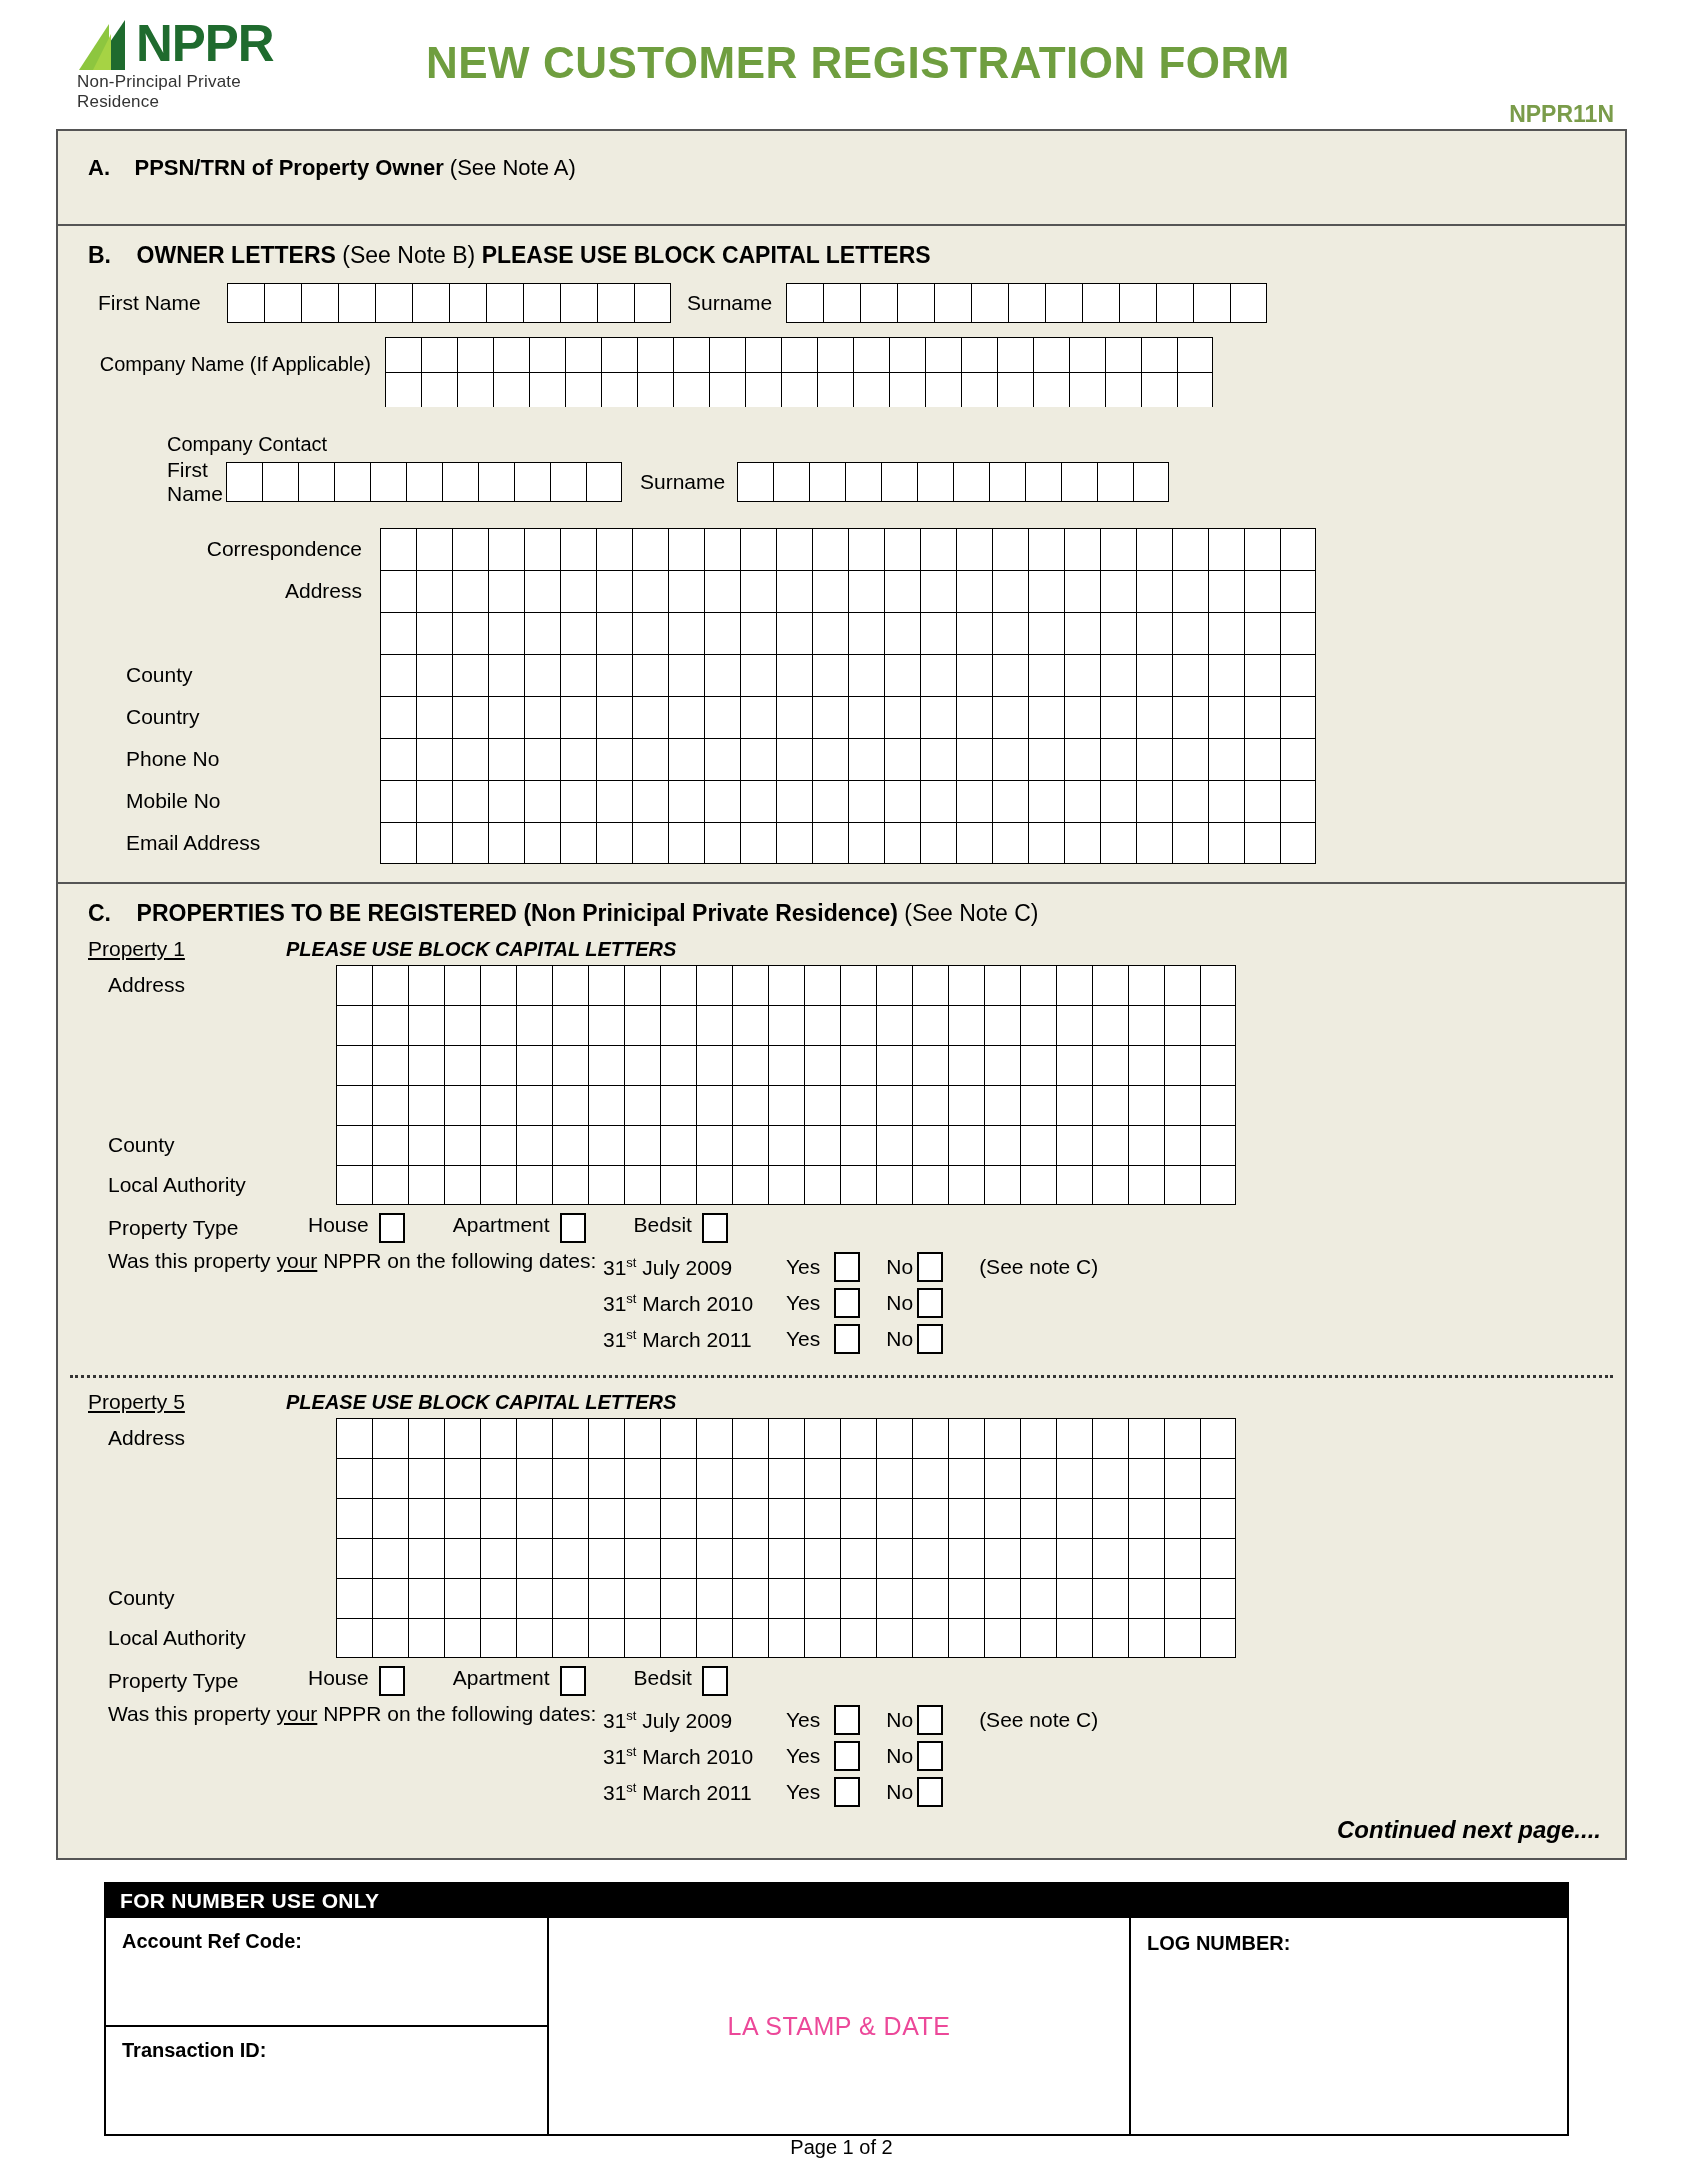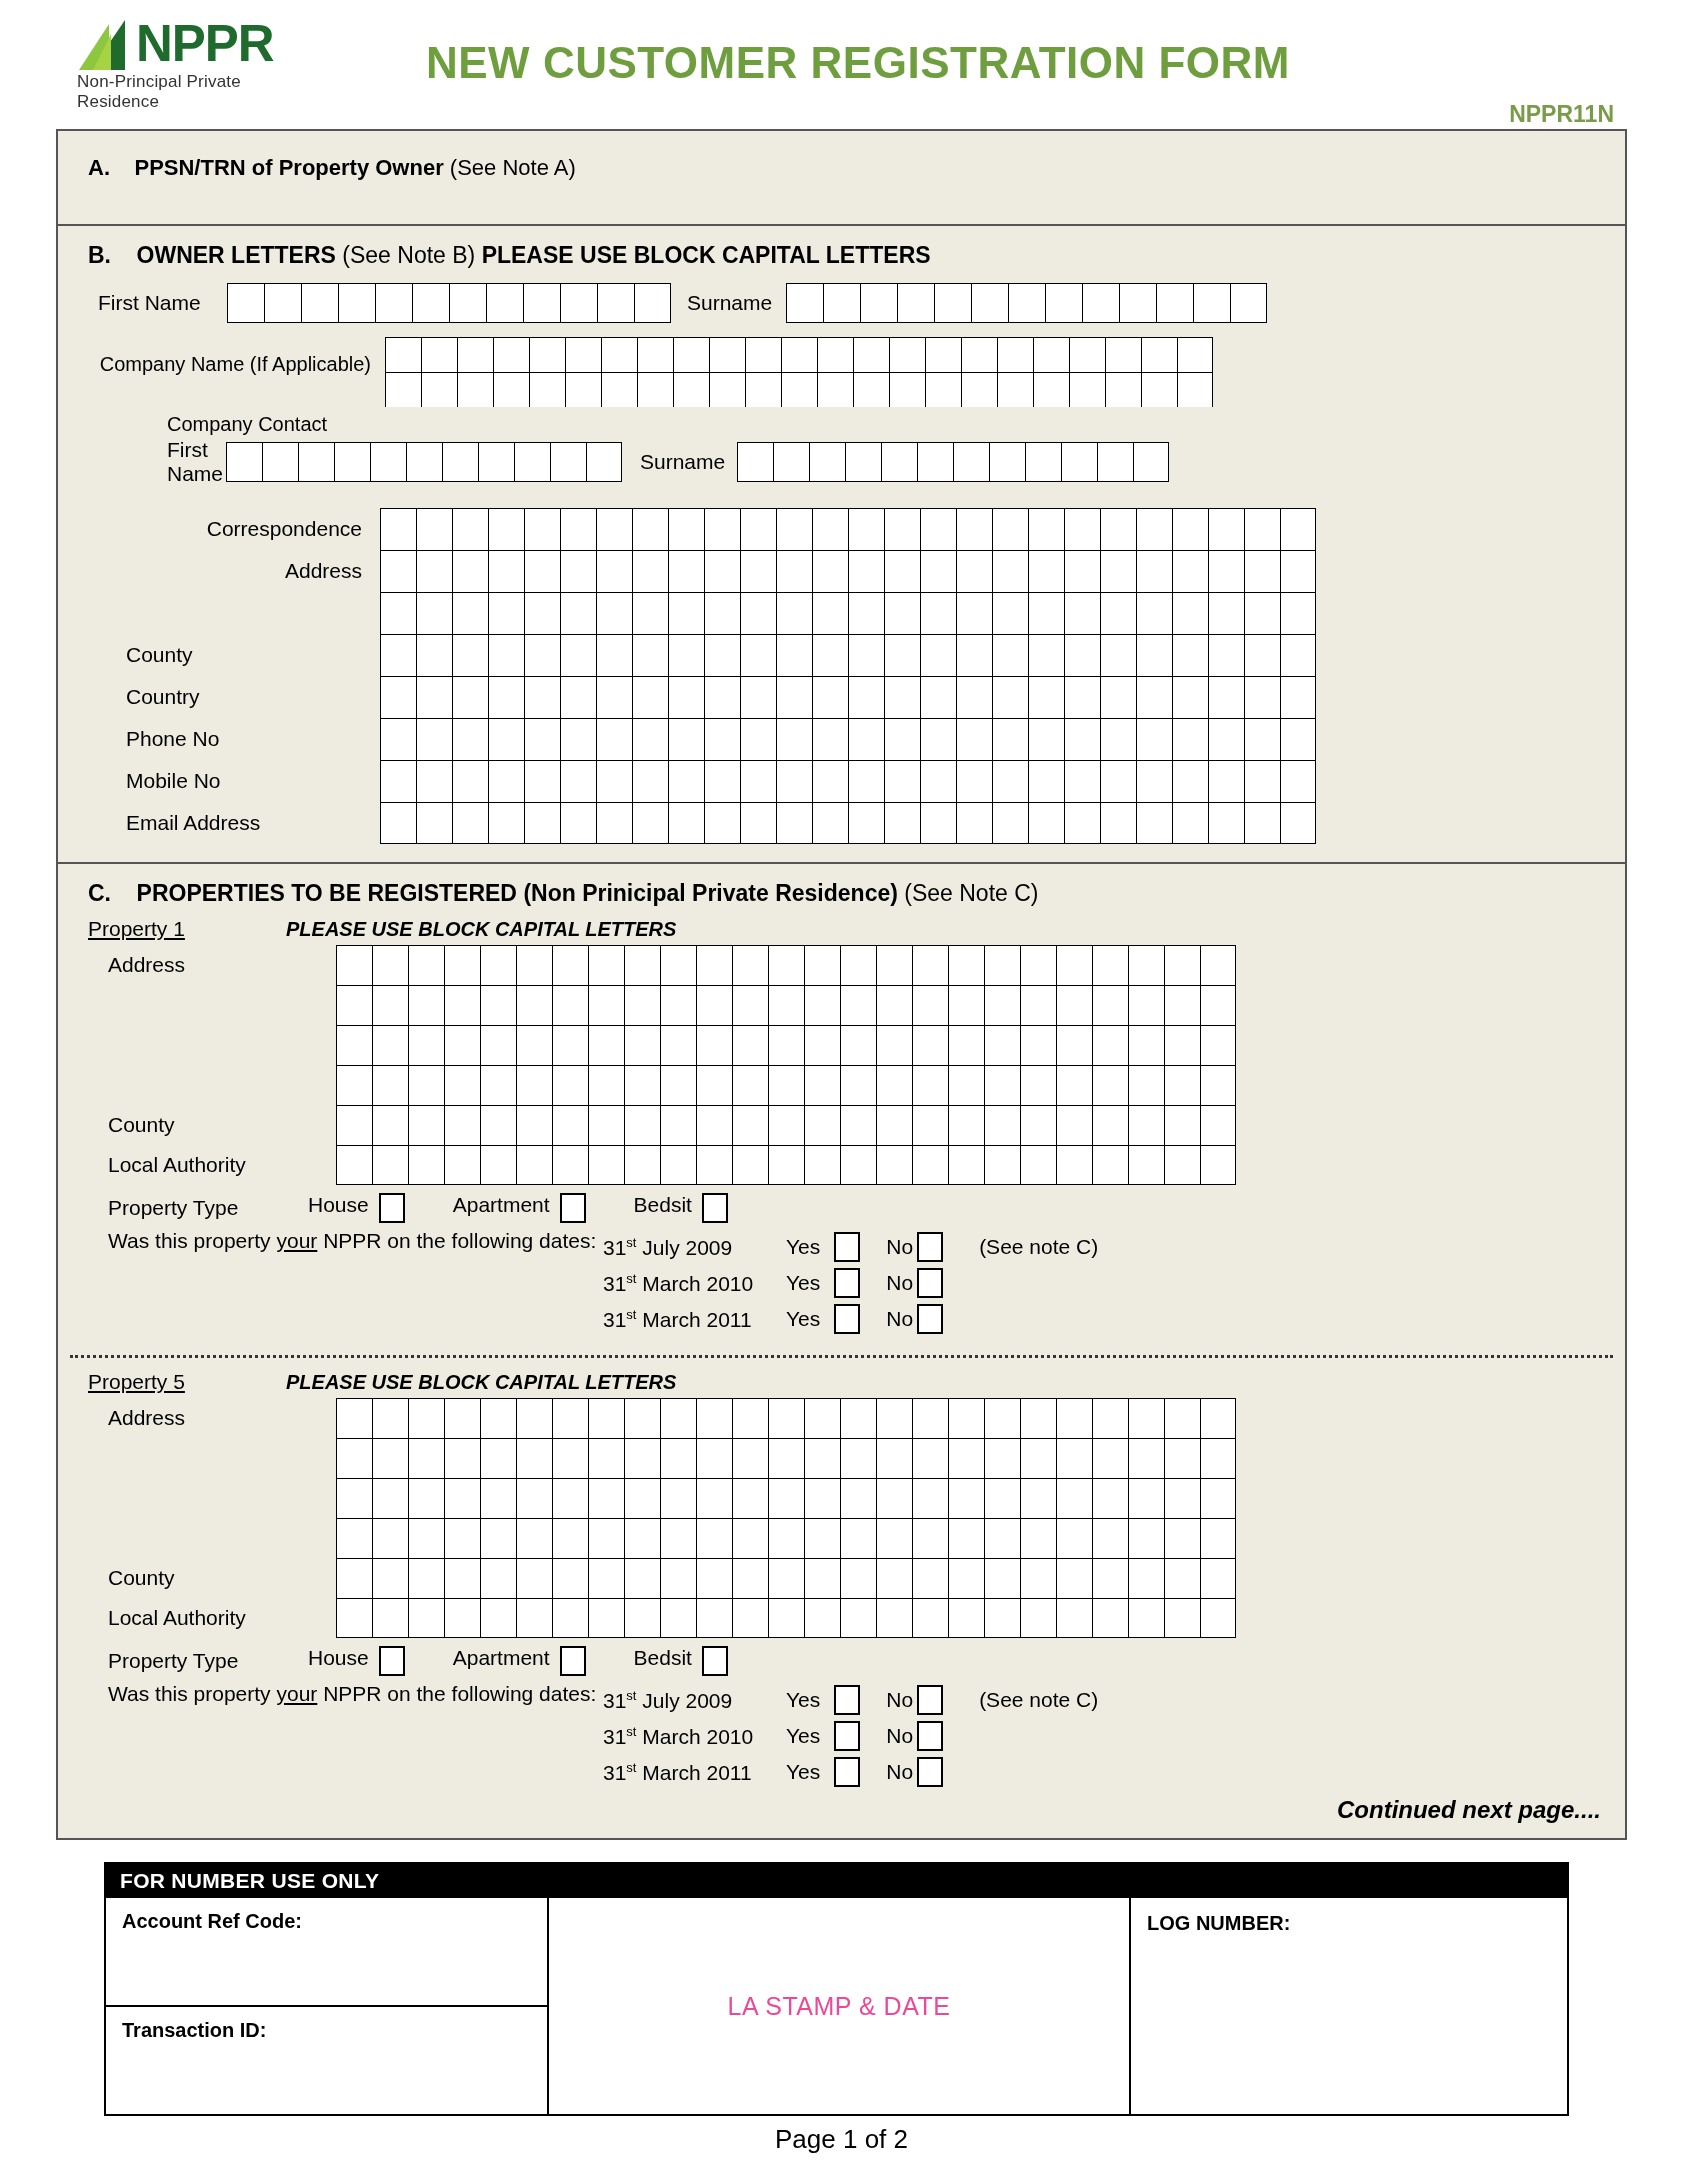--- a/index.html
+++ b/index.html
@@ -82,21 +82,21 @@
   .secB-title{font-size:23px;font-weight:bold;padding-left:30px;margin-bottom:14px;}
   .secB-title .normal{font-weight:normal;}
 
   .b-namerow{display:flex;align-items:center;padding-left:40px;}
   .b-namerow .lbl1{width:129px;font-size:21px;}
   .b-namerow .lbl2{font-size:21px;padding:0 14px 0 16px;}
 
   .b-company{display:flex;align-items:flex-start;padding-left:40px;margin-top:14px;}
   .b-company .clbl{width:287px;font-size:20px;text-align:right;padding-right:14px;padding-top:16px;box-sizing:border-box;}
 
-  .b-contact-lbl{font-size:20px;padding-left:109px;margin-top:6px;}
+  .b-contact-lbl{font-size:20px;padding-left:109px;margin-top:26px;}
   .b-contact{display:flex;align-items:center;padding-left:109px;margin-top:2px;}
   .b-contact .lbl1{width:59px;font-size:21px;}
   .b-contact .lbl2{font-size:21px;padding:0 12px 0 18px;}
 
   .b-addr{display:flex;margin-top:22px;padding-left:40px;}
   .b-addr-labels{width:282px;position:relative;}
   .b-addr-labels div{font-size:21px;height:42px;line-height:42px;}
   .addrlabel-right{text-align:right;padding-right:18px;}
   .addrlabel-left{text-align:left;padding-left:28px;}
   .b-addr-grid{display:flex;flex-direction:column;}
@@ -152,21 +152,21 @@
     padding:5px 0 5px 14px;letter-spacing:0.3px;
   }
   .office-body{display:flex;height:216px;}
   .off-left{width:441px;border-right:2px solid #000;display:flex;flex-direction:column;}
   .off-left .half{flex:1;padding:12px 0 0 16px;font-size:20px;font-weight:bold;box-sizing:border-box;}
   .off-left .half:first-child{border-bottom:2px solid #000;}
   .off-mid{flex:1;border-right:2px solid #000;display:flex;align-items:center;justify-content:center;}
   .off-mid span{font-size:25px;font-weight:normal;color:#ec4899;letter-spacing:0.5px;}
   .off-right{width:436px;padding:14px 12px 0 16px;font-size:20px;font-weight:bold;box-sizing:border-box;}
 
-  .pagefoot{text-align:center;font-size:26px;padding-top:8px;}
+  .pagefoot{text-align:center;font-size:20px;}
 </style>
 </head>
 <body>
 
 <div class="page">
 
   <div class="header">
     <div class="logo">
       <div class="logo-row">
         <div class="logo-mark">

